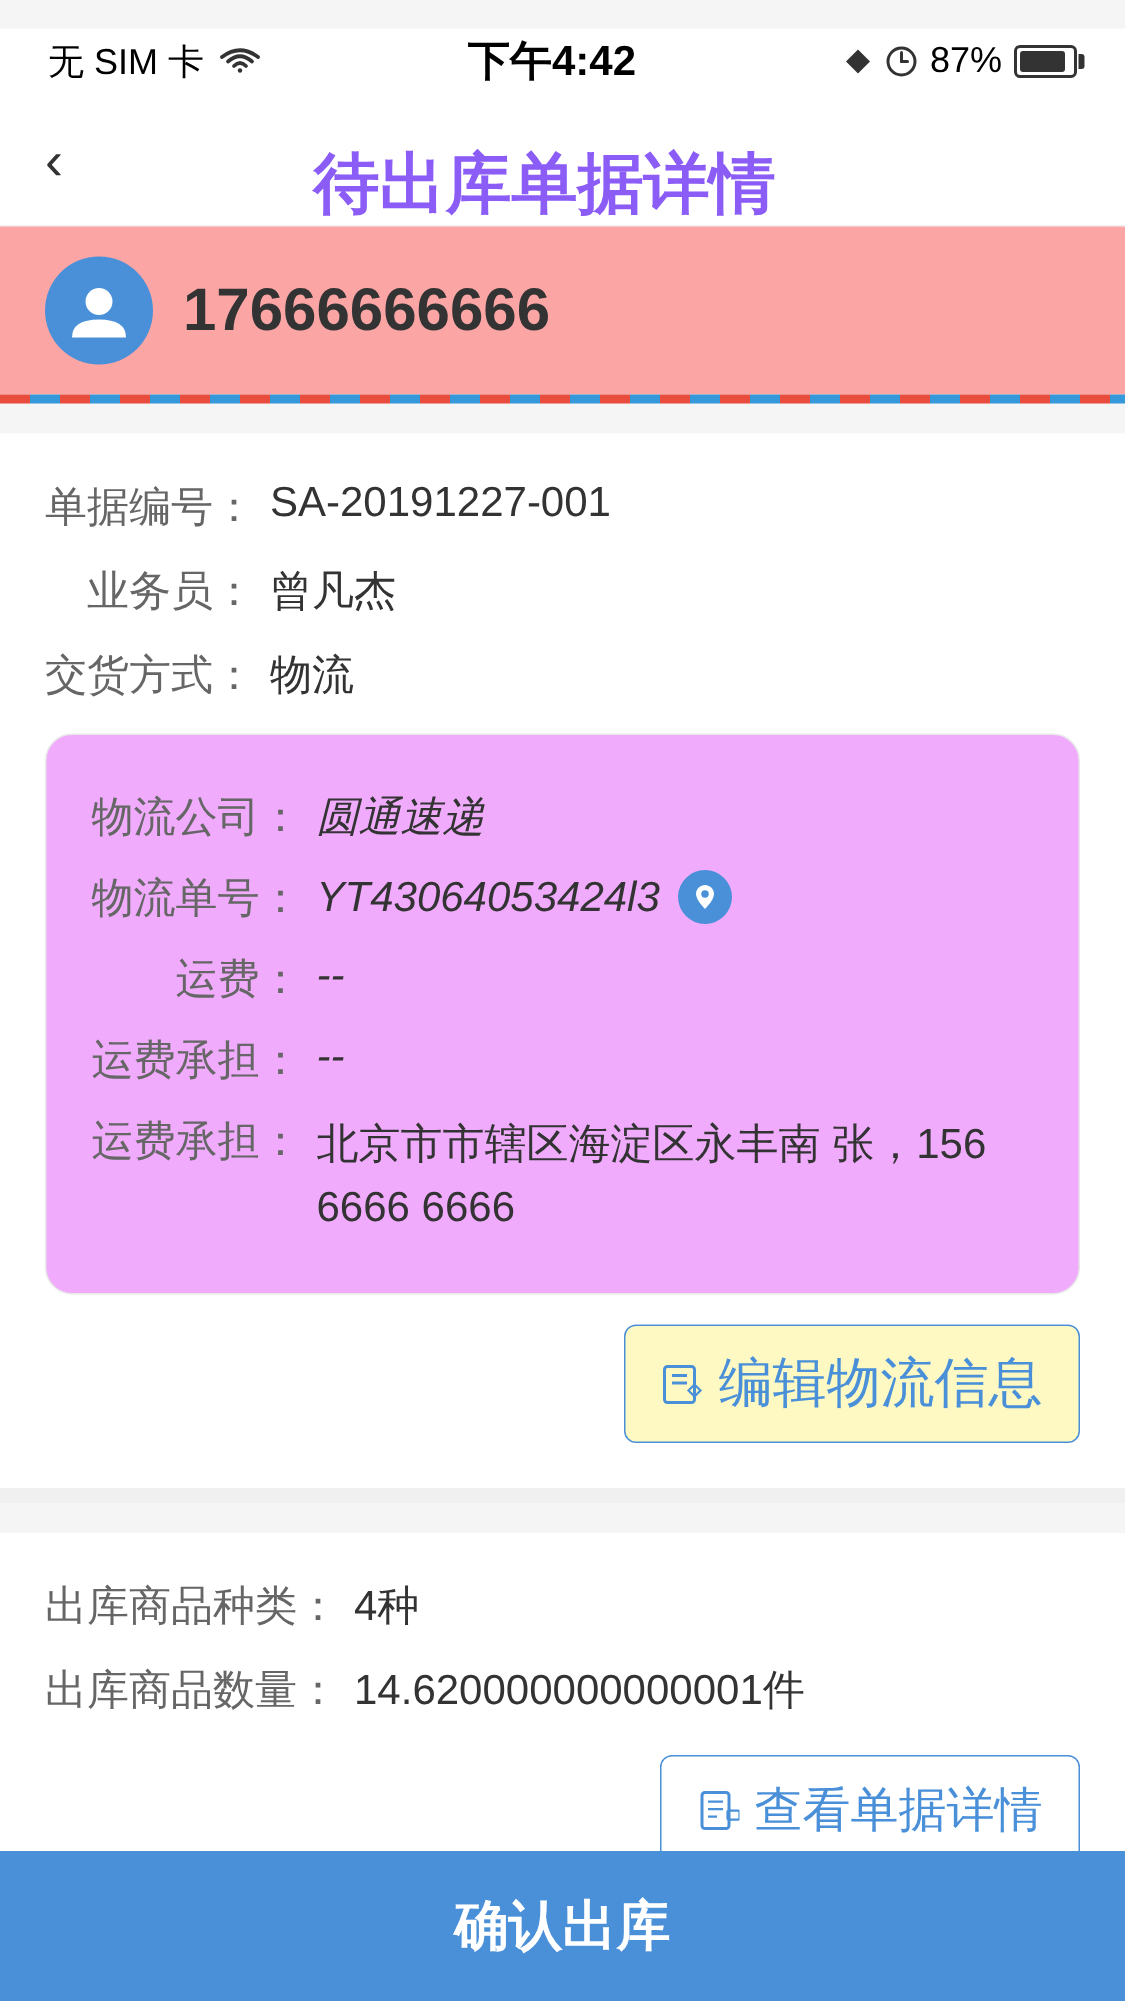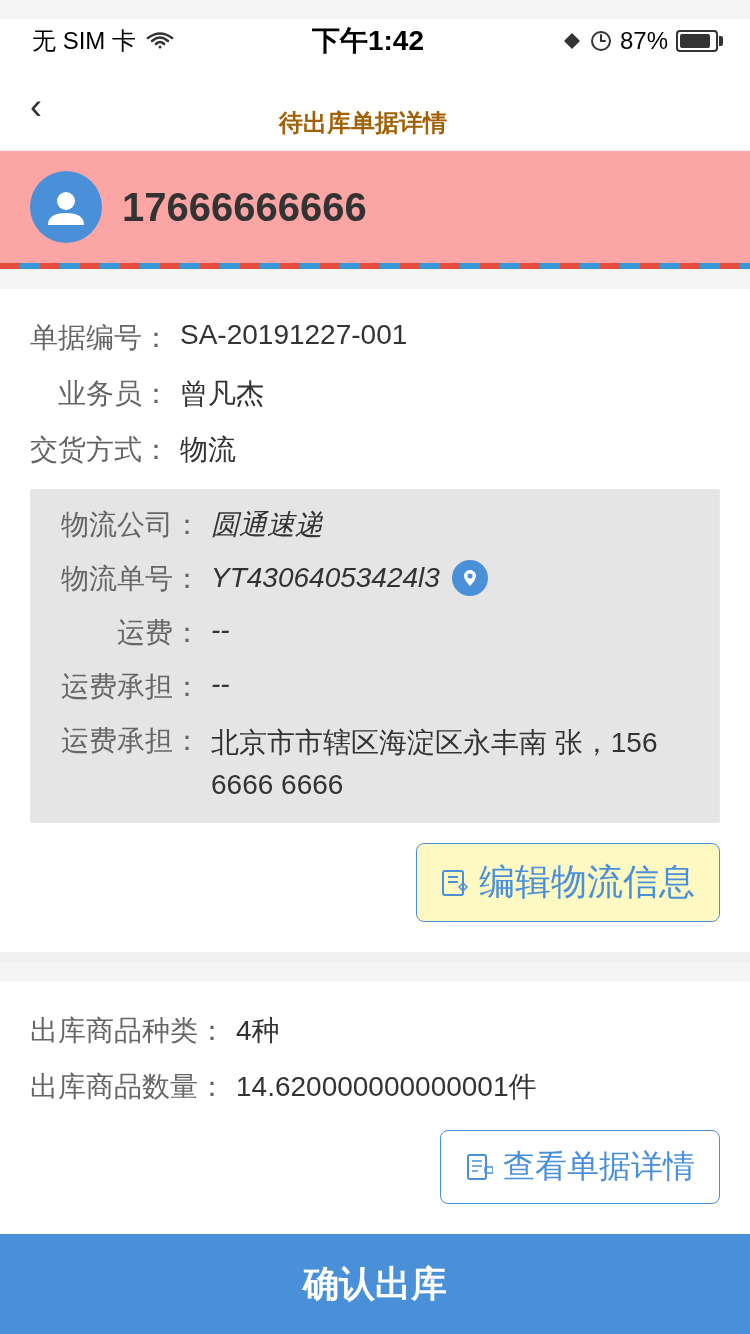--- a/index.html
+++ b/index.html
@@ -49,23 +49,23 @@
     .back-btn {
       font-size: 36px;
       color: #333;
       cursor: pointer;
       margin-right: 20px;
       line-height: 1;
     }
     .nav-title {
       flex: 1;
       text-align: center;
-      font-size: 24px;
+      font-size: 44px;
       font-weight: 600;
-      color: #a16207;
+      color: #8b5cf6;
       margin-right: 56px;
       margin-top: 32px;
     }
 
     
     .dashed-line {
       height: 6px;
       background: repeating-linear-gradient(
         90deg,
         #e74c3c 0px, #e74c3c 20px,
@@ -117,25 +117,25 @@
       flex-shrink: 0;
     }
     .info-value {
       color: #333;
       flex: 1;
       margin-left: 10px;
     }
 
     
     .logistics-card {
-      background: #e5e5e5;
+      background: #f0abfc;
       border: 1px solid #e8e8e8;
-      border-radius: 2px;
+      border-radius: 18px;
       margin-top: 20px;
-      padding: 16px 30px;
+      padding: 36px 30px;
     }
     .logistics-row {
       display: flex;
       align-items: flex-start;
       margin-bottom: 16px;
       font-size: 28px;
     }
     .logistics-row:last-child { margin-bottom: 0; }
     .logistics-label {
       color: #666;
@@ -266,21 +266,21 @@
   <div class="status-left">
     <span>无 SIM 卡</span>
 
     <svg width="28" height="20" viewBox="0 0 28 20">
       <path d="M14 16 L14 16" stroke="#333" stroke-width="3" stroke-linecap="round"></path>
       <path d="M10 13 Q14 9 18 13" stroke="#333" stroke-width="2.5" fill="none" stroke-linecap="round"></path>
       <path d="M6 10 Q14 3 22 10" stroke="#333" stroke-width="2.5" fill="none" stroke-linecap="round"></path>
       <path d="M2 7 Q14 -2 26 7" stroke="#333" stroke-width="2.5" fill="none" stroke-linecap="round"></path>
     </svg>
   </div>
-  <div class="status-center">下午1:42</div>
+  <div class="status-center">下午4:42</div>
   <div class="status-right">
 
     <svg width="20" height="20" viewBox="0 0 20 20">
       <path d="M2 10 L10 2 L18 10 L10 18 Z" fill="#333"></path>
     </svg>
 
     <svg width="22" height="22" viewBox="0 0 22 22">
       <circle cx="11" cy="11" r="9" stroke="#333" stroke-width="2" fill="none"></circle>
       <line x1="11" y1="11" x2="11" y2="5" stroke="#333" stroke-width="2" stroke-linecap="round"></line>
       <line x1="11" y1="11" x2="15" y2="11" stroke="#333" stroke-width="2" stroke-linecap="round"></line>

